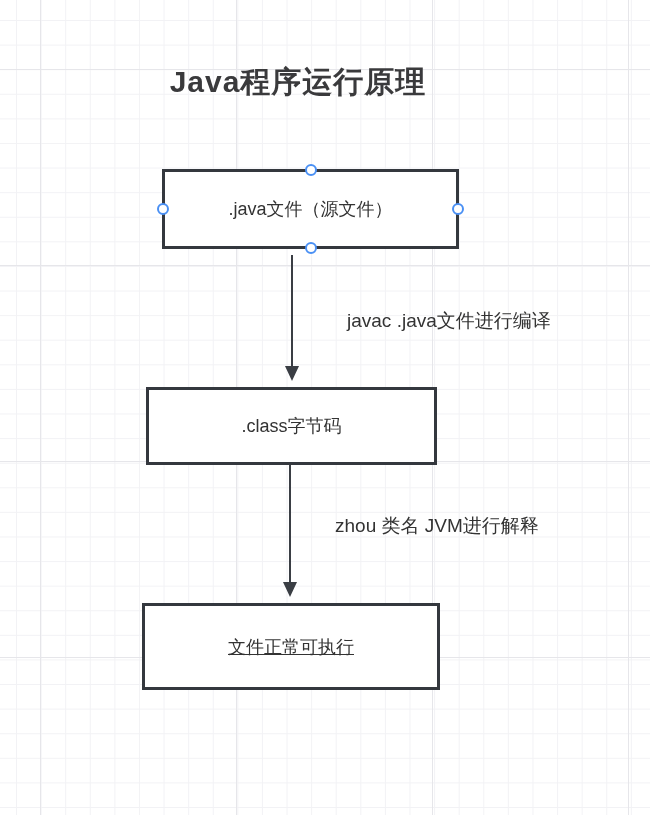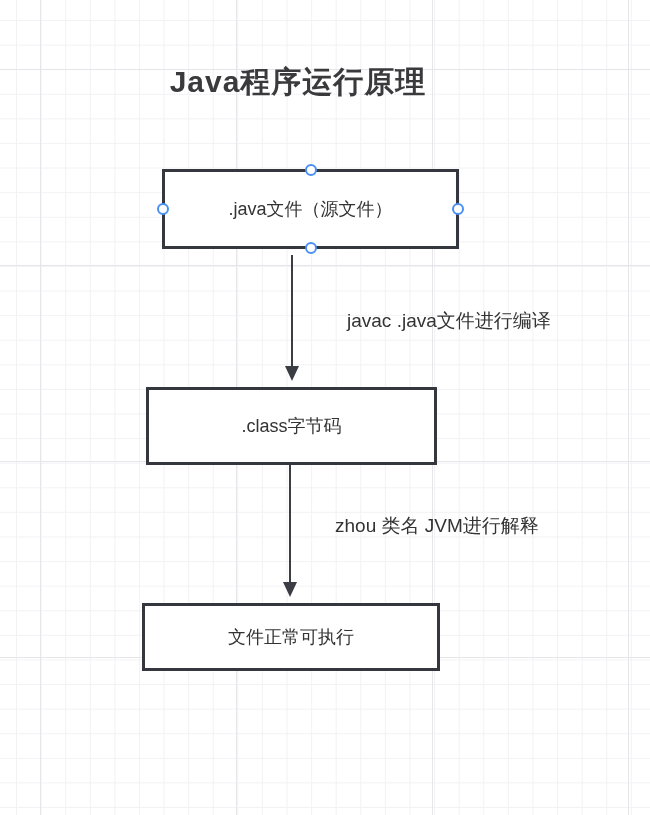--- a/index.html
+++ b/index.html
@@ -40,21 +40,21 @@
     border: 3px solid #34383e;
     display: flex;
     align-items: center;
     justify-content: center;
     font-size: 18px;
     color: #333333;
     white-space: nowrap;
   }
   .node-source   { left: 145px; top: 169px; width: 297px; height: 80px; margin-left: 17px; }
   .node-bytecode { left: 146px; top: 387px; width: 291px; height: 78px; }
-  .node-exec     { left: 142px; top: 603px; width: 298px; height: 68px; }
+  .node-exec     { left: 142px; top: 603px; width: 298px; height: 87px; text-decoration: underline; }
 
   .handle {
     position: absolute;
     width: 12px;
     height: 12px;
     border: 2px solid #4a90f4;
     border-radius: 50%;
     background: #ffffff;
   }
   .handle-top    { left: calc(50% - 6px); top: -8px; }

